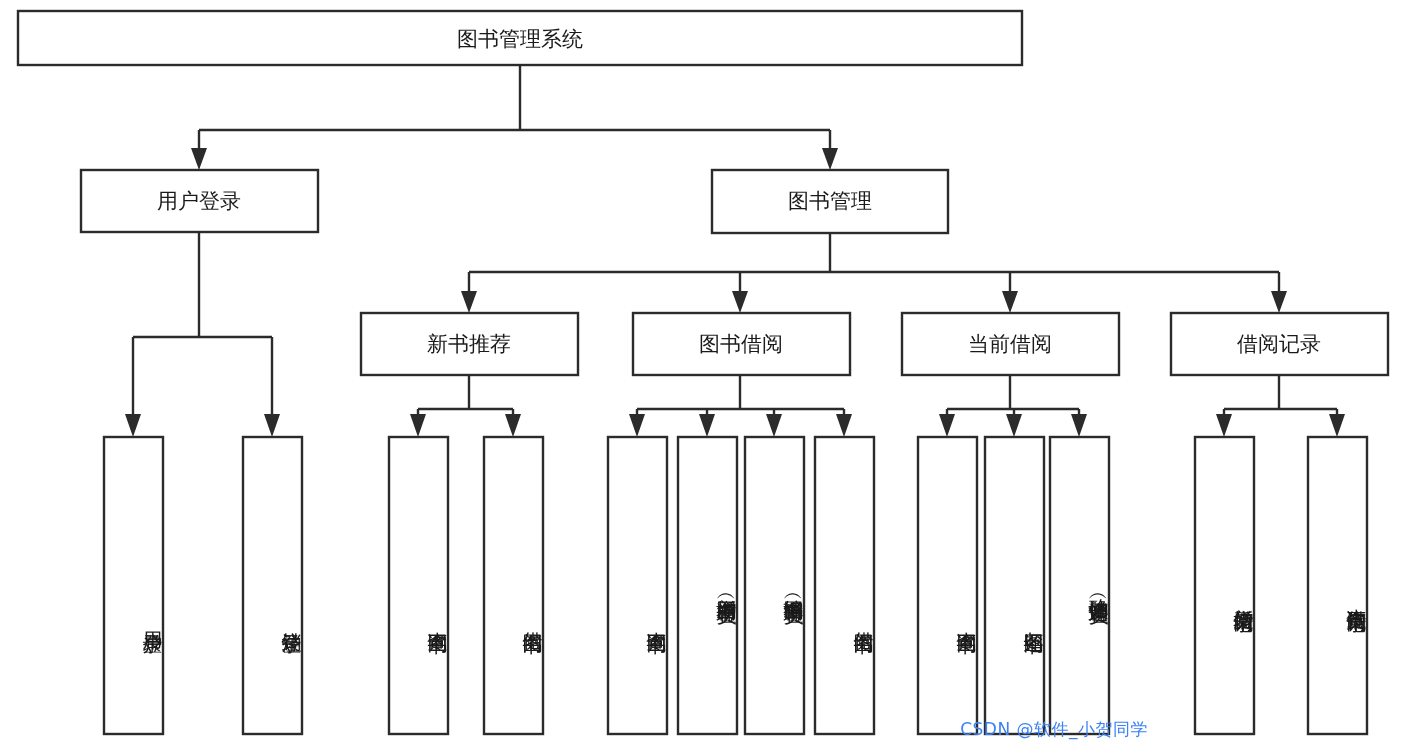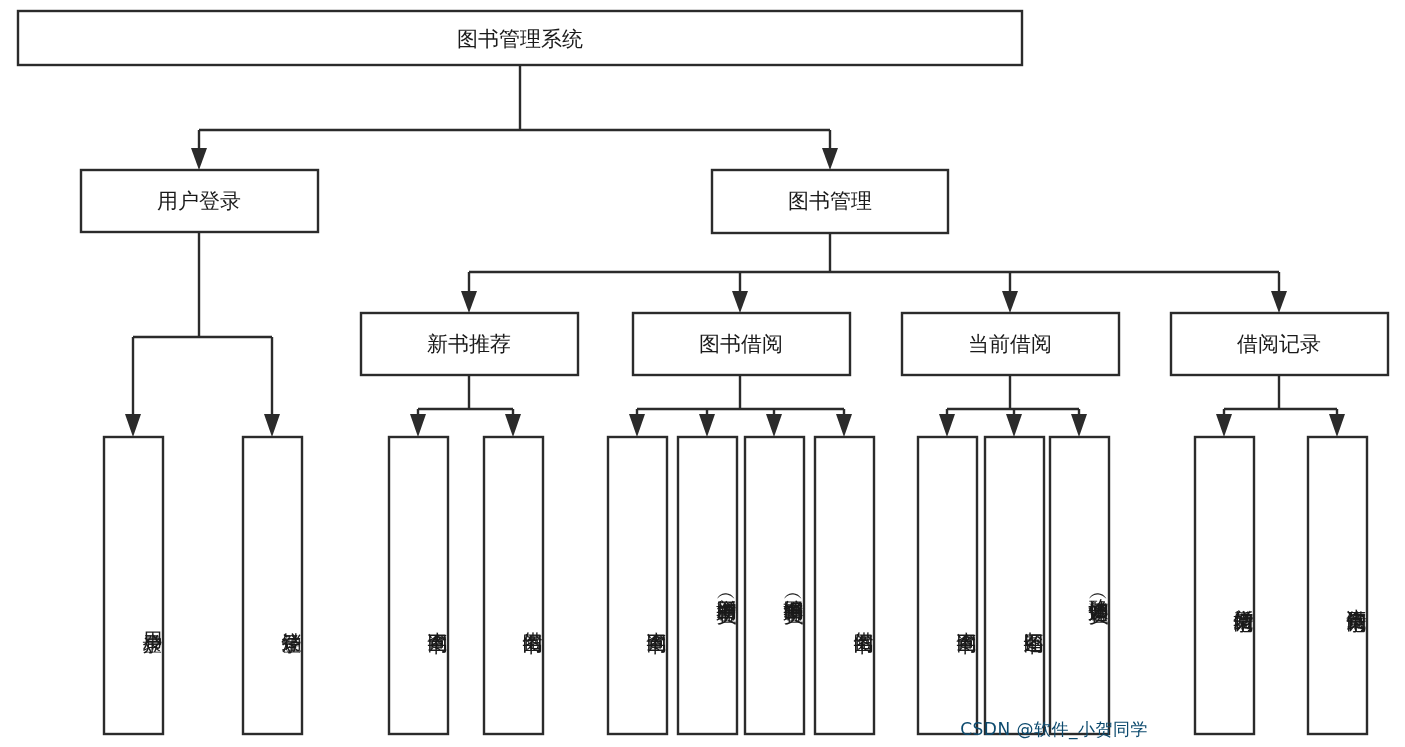--- a/index.html
+++ b/index.html
@@ -61,21 +61,21 @@
     justify-content: center;
     white-space: nowrap;
     pointer-events: none;
   }
   .watermark {
     position: absolute;
     right: 8px;
     bottom: 6px;
     font-family: "DejaVu Sans", "Liberation Sans", sans-serif;
     font-size: 17px;
-    color: #0c4a6e;
+    color: #3b82f6;
     white-space: nowrap;
     letter-spacing: 0.5px;
   }
 </style>
 </head>
 <body>
 
 <div id="diagram-root">
 
   <svg class="flow" viewBox="0 0 1405 747">

